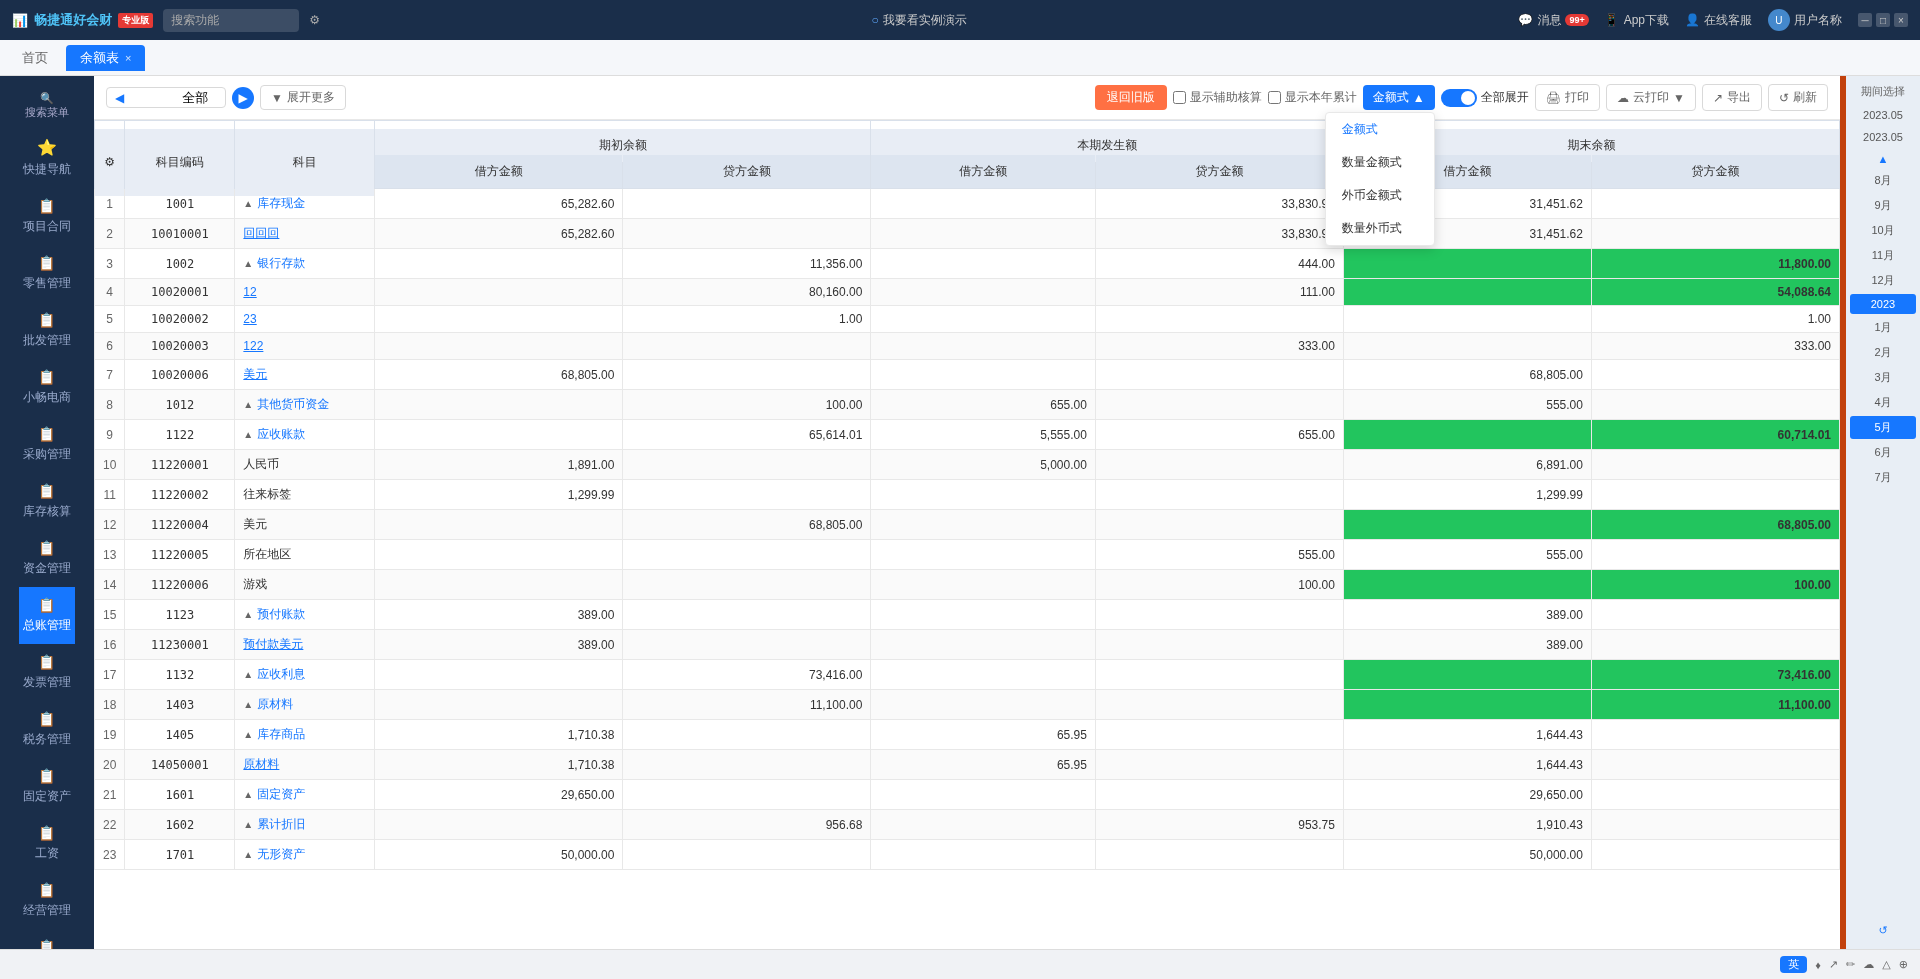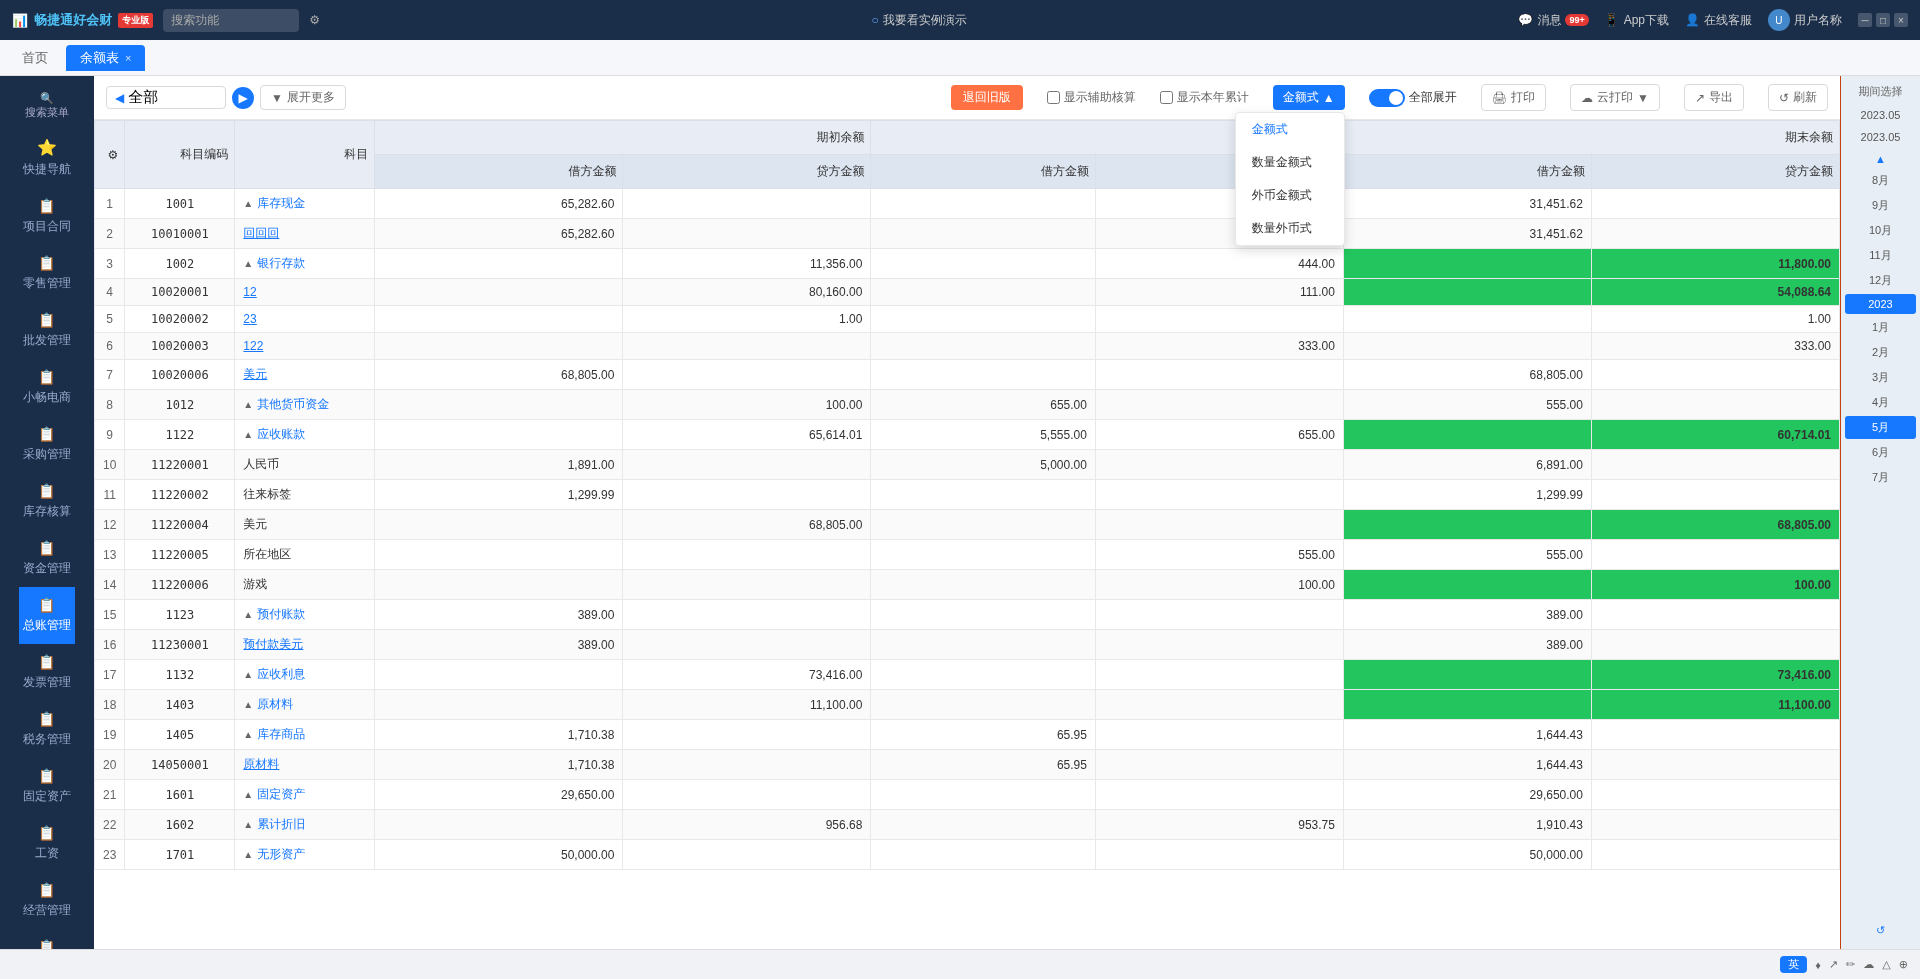--- a/index.html
+++ b/index.html
@@ -34,55 +34,55 @@
     .sidebar-item { width: 100%; padding: 10px 4px; text-align: center; color: #99aacc; font-size: 12px; cursor: pointer; display: flex; flex-direction: column; align-items: center; gap: 4px; }
     .sidebar-item.active { background: #1677ff; color: white; }
     .sidebar-item .icon { font-size: 16px; }
 
     
     .content-area { flex: 1; display: flex; flex-direction: column; overflow: hidden; background: #fff; }
 
     
     .toolbar { padding: 8px 12px; display: flex; align-items: center; gap: 8px; background: #fff; border-bottom: 1px solid #e8e8e8; flex-shrink: 0; flex-wrap: wrap; }
     .toolbar-left { display: flex; align-items: center; gap: 6px; flex: 1; }
-    .toolbar-right { display: flex; align-items: center; gap: 24px; }
+    .toolbar-right { display: flex; align-items: center; gap: 6px; }
     .search-box { display: flex; align-items: center; border: 1px solid #d9d9d9; border-radius: 4px; padding: 2px 8px; background: white; min-width: 120px; }
-    .search-box input { border: none; outline: none; font-size: 15px; width: 80px; }
+    .search-box input { border: none; outline: none; font-size: 13px; width: 80px; text-align: right; }
     .nav-btn { width: 22px; height: 22px; border-radius: 50%; background: #1677ff; color: white; display: flex; align-items: center; justify-content: center; cursor: pointer; font-size: 12px; }
     .expand-btn { border: 1px solid #d9d9d9; border-radius: 4px; padding: 3px 10px; cursor: pointer; font-size: 12px; color: #666; display: flex; align-items: center; gap: 4px; }
     .btn-primary { background: #ff7043; color: white; border: none; border-radius: 4px; padding: 4px 12px; cursor: pointer; font-size: 12px; }
     .checkbox-label { display: flex; align-items: center; gap: 4px; font-size: 12px; color: #666; cursor: pointer; }
     .btn-dropdown { background: #1677ff; color: white; border: none; border-radius: 4px; padding: 4px 10px; cursor: pointer; font-size: 12px; display: flex; align-items: center; gap: 4px; position: relative; }
     .btn-outline { border: 1px solid #d9d9d9; border-radius: 4px; padding: 4px 10px; cursor: pointer; font-size: 12px; color: #666; display: flex; align-items: center; gap: 4px; background: white; }
     .toggle-switch { display: flex; align-items: center; gap: 4px; }
     .toggle { width: 36px; height: 18px; background: #1677ff; border-radius: 9px; position: relative; cursor: pointer; }
     .toggle-knob { width: 14px; height: 14px; background: white; border-radius: 50%; position: absolute; right: 2px; top: 2px; }
 
     
     .dropdown-menu { position: absolute; top: 100%; right: 0; background: white; border: 1px solid #e8e8e8; border-radius: 4px; box-shadow: 0 4px 12px rgba(0,0,0,0.15); z-index: 100; min-width: 110px; margin-top: 2px; }
     .dropdown-item { padding: 8px 16px; cursor: pointer; font-size: 12px; color: #333; }
     .dropdown-item.active { color: #1677ff; }
 
     
     .table-container { flex: 1; overflow: auto; position: relative; }
     table { width: 100%; border-collapse: collapse; font-size: 12px; }
-    thead tr th { background: #e8edf5; color: #333; font-weight: 500; padding: 8px 6px; border: 1px solid #d9e0ea; text-align: right; position: sticky; top: 0; z-index: 10; white-space: nowrap; }
+    thead tr th { background: #e8edf5; color: #333; font-weight: 500; padding: 8px 6px; border: 1px solid #d9e0ea; text-align: center; position: sticky; top: 8px; z-index: 10; white-space: nowrap; }
     thead tr.sub-header th { background: #dde5f0; }
     tbody tr td { padding: 6px 8px; border: 1px solid #e8e8e8; text-align: right; white-space: nowrap; }
     tbody tr td:nth-child(1), tbody tr td:nth-child(2) { text-align: center; }
     tbody tr td:nth-child(3) { text-align: left; }
     tbody tr.even { background: #fafafa; }
     .row-number { color: #666; text-align: center; }
     .account-code { font-family: monospace; }
     .account-name { color: #1677ff; text-decoration: none; font-weight: 500; }
     .account-name-sub { color: #1677ff; text-decoration: underline; cursor: pointer; }
     td.highlighted { background: #22c55e; font-weight: bold; }
 
     
-    .right-panel { width: 80px; background: #e8eef5; border-left: 1px solid #c2410c; padding: 8px 4px; display: flex; flex-direction: column; font-size: 11px; flex-shrink: 0; }
+    .right-panel { width: 80px; background: #e8eef5; border-left: 6px solid #c2410c; padding: 8px 4px; display: flex; flex-direction: column; font-size: 11px; flex-shrink: 0; }
     .period-title { text-align: center; color: #666; font-size: 11px; margin-bottom: 6px; font-weight: 500; }
     .period-item { padding: 4px 6px; cursor: pointer; text-align: center; color: #555; border-radius: 3px; margin-bottom: 2px; }
     .period-item.active { background: #1677ff; color: white; }
     .period-chevron { text-align: center; color: #1677ff; cursor: pointer; margin: 4px 0; }
 
     
     .status-bar { height: 30px; background: #f0f2f5; border-top: 1px solid #ddd; display: flex; align-items: center; padding: 0 12px; gap: 8px; font-size: 11px; color: #666; flex-shrink: 0; }
 
     .header-window-btns { display: flex; gap: 4px; }
     .win-btn { width: 14px; height: 14px; border-radius: 2px; cursor: pointer; display: flex; align-items: center; justify-content: center; font-size: 10px; background: rgba(255,255,255,0.2); color: #ccc; }

